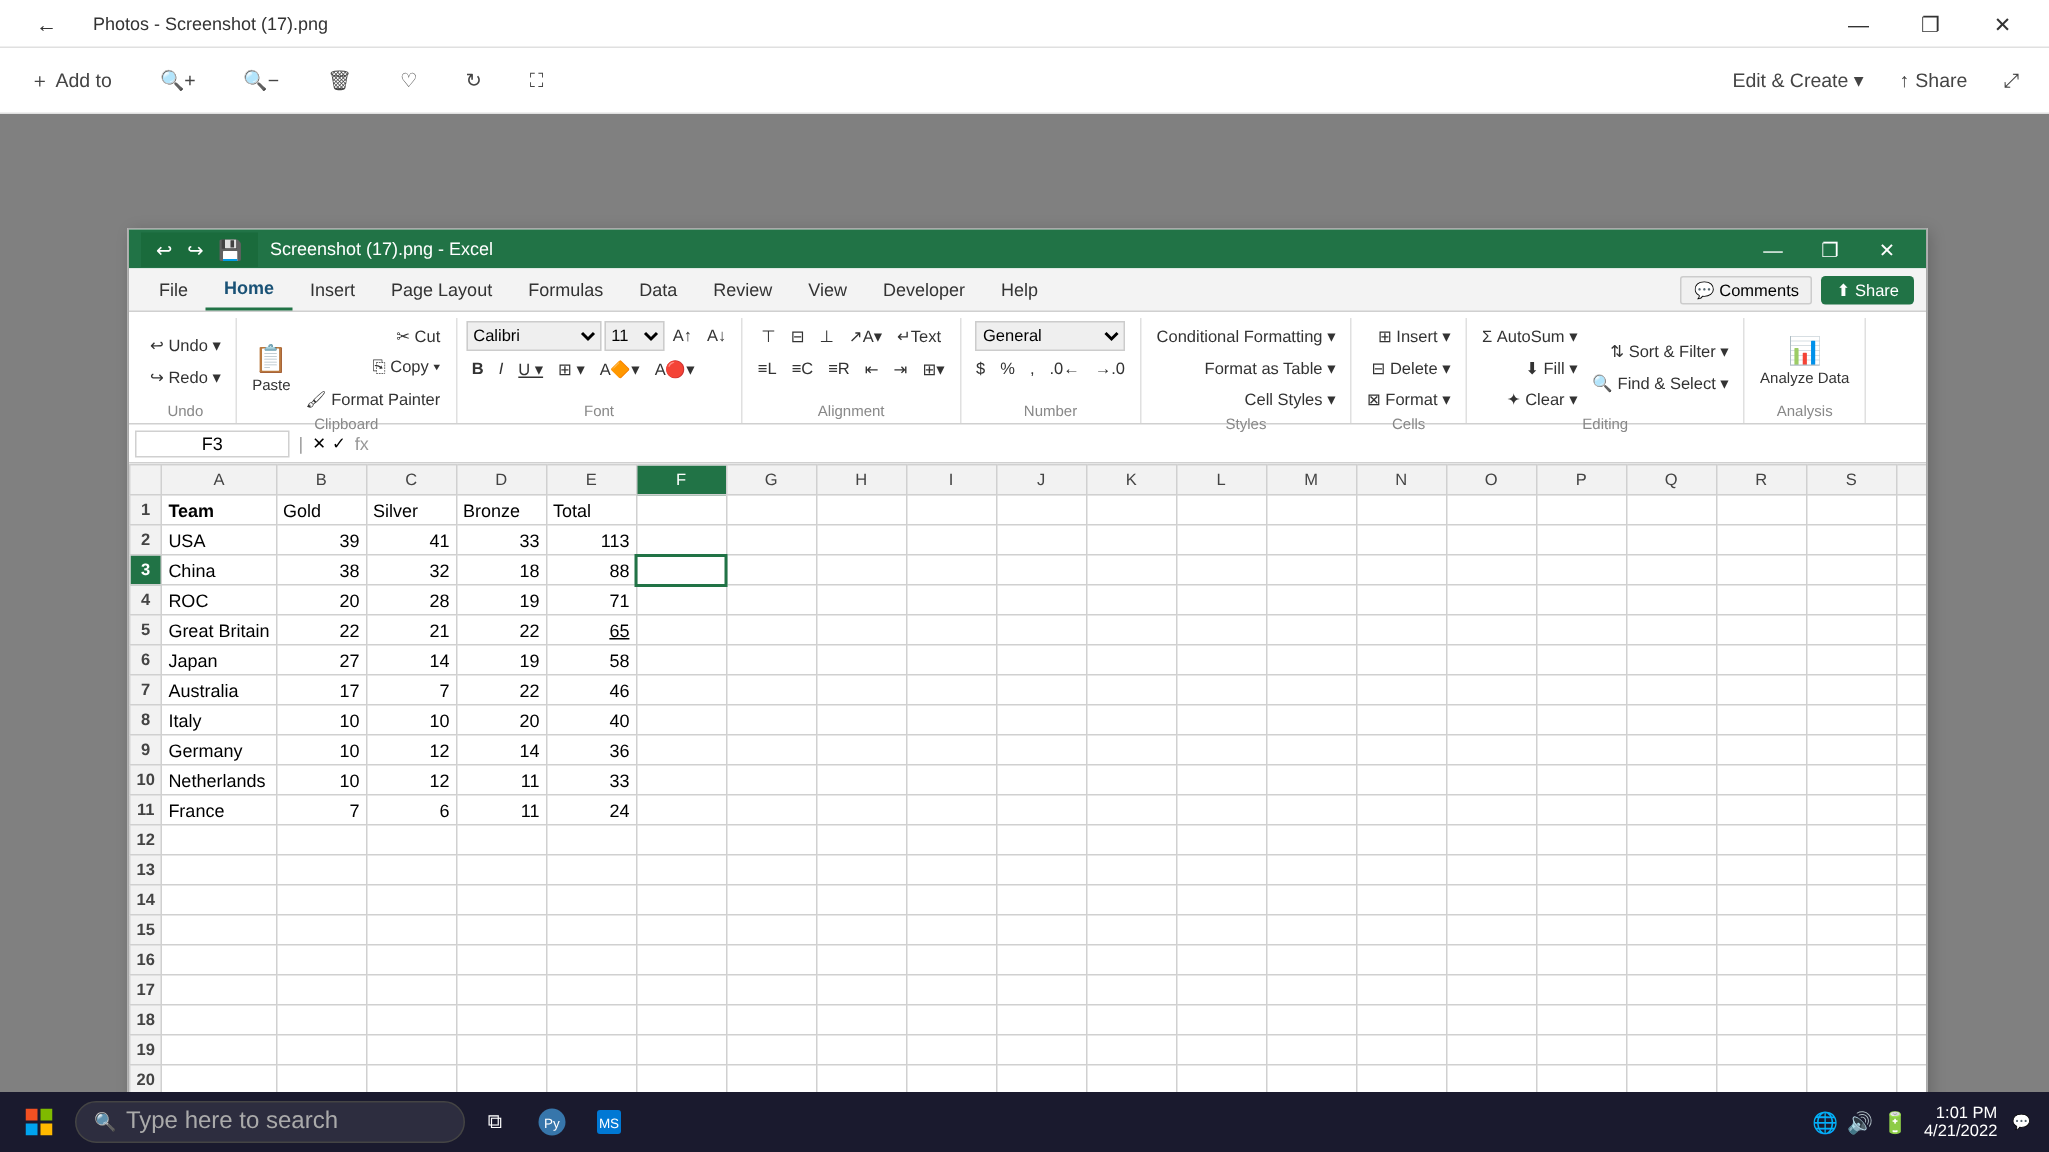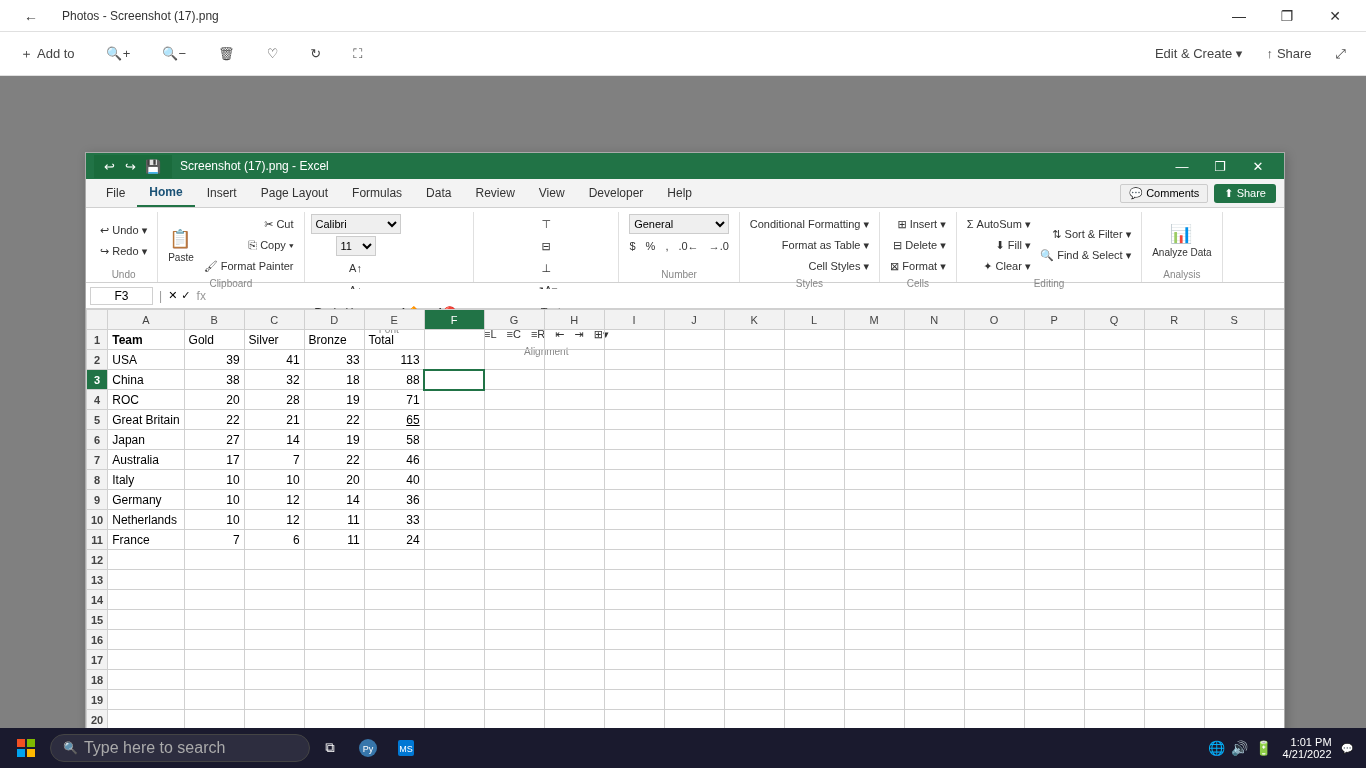--- a/index.html
+++ b/index.html
@@ -124,21 +124,21 @@
     
     .formula-bar {
       display: flex;
       align-items: center;
       border-bottom: 1px solid #d0d0d0;
       height: 26px;
       padding: 0 4px;
       gap: 4px;
     }
     .name-box {
-      width: 63px;
+      width: 103px;
       border: 1px solid #d0d0d0;
       font-size: 12px;
       padding: 1px 4px;
       text-align: center;
     }
     .formula-bar-sep { color: #999; margin: 0 2px; }
     .formula-input { flex: 1; border: none; font-size: 12px; outline: none; }
 
     
     .spreadsheet-container {
@@ -265,21 +265,21 @@
     .excel-title-controls { display: flex; gap: 2px; }
     .excel-title-btn { background: transparent; border: none; color: #fff; cursor: pointer; font-size: 13px; width: 36px; height: 24px; display: flex; align-items: center; justify-content: center; }
 
     
     .qat { display: flex; align-items: center; gap: 2px; padding: 2px 6px; background: #1a6b3c; }
     .qat-btn { background: transparent; border: none; color: #fff; cursor: pointer; font-size: 13px; padding: 2px 4px; border-radius: 2px; }
 
     .comments-btn { background: #f0f0f0; border: 1px solid #ccc; padding: 2px 8px; font-size: 11px; cursor: pointer; border-radius: 2px; }
     .share-btn { background: #217346; color: #fff; border: none; padding: 3px 10px; font-size: 11px; cursor: pointer; border-radius: 3px; }
 
-    .ribbon-row1 { display: flex; align-items: center; gap: 2px; flex-direction: column; }
+    .ribbon-row1 { display: flex; align-items: center; gap: 2px; }
     .ribbon-row2 { display: flex; align-items: center; gap: 2px; }
 
     .font-select { width: 90px; font-size: 11px; height: 20px; border: 1px solid #ccc; }
     .font-size-select { width: 40px; font-size: 11px; height: 20px; border: 1px solid #ccc; }
 
     .col-A { width: 90px; }
     .col-B { width: 52px; }
     .col-C { width: 52px; }
     .col-D { width: 52px; }
     .col-E { width: 52px; }

